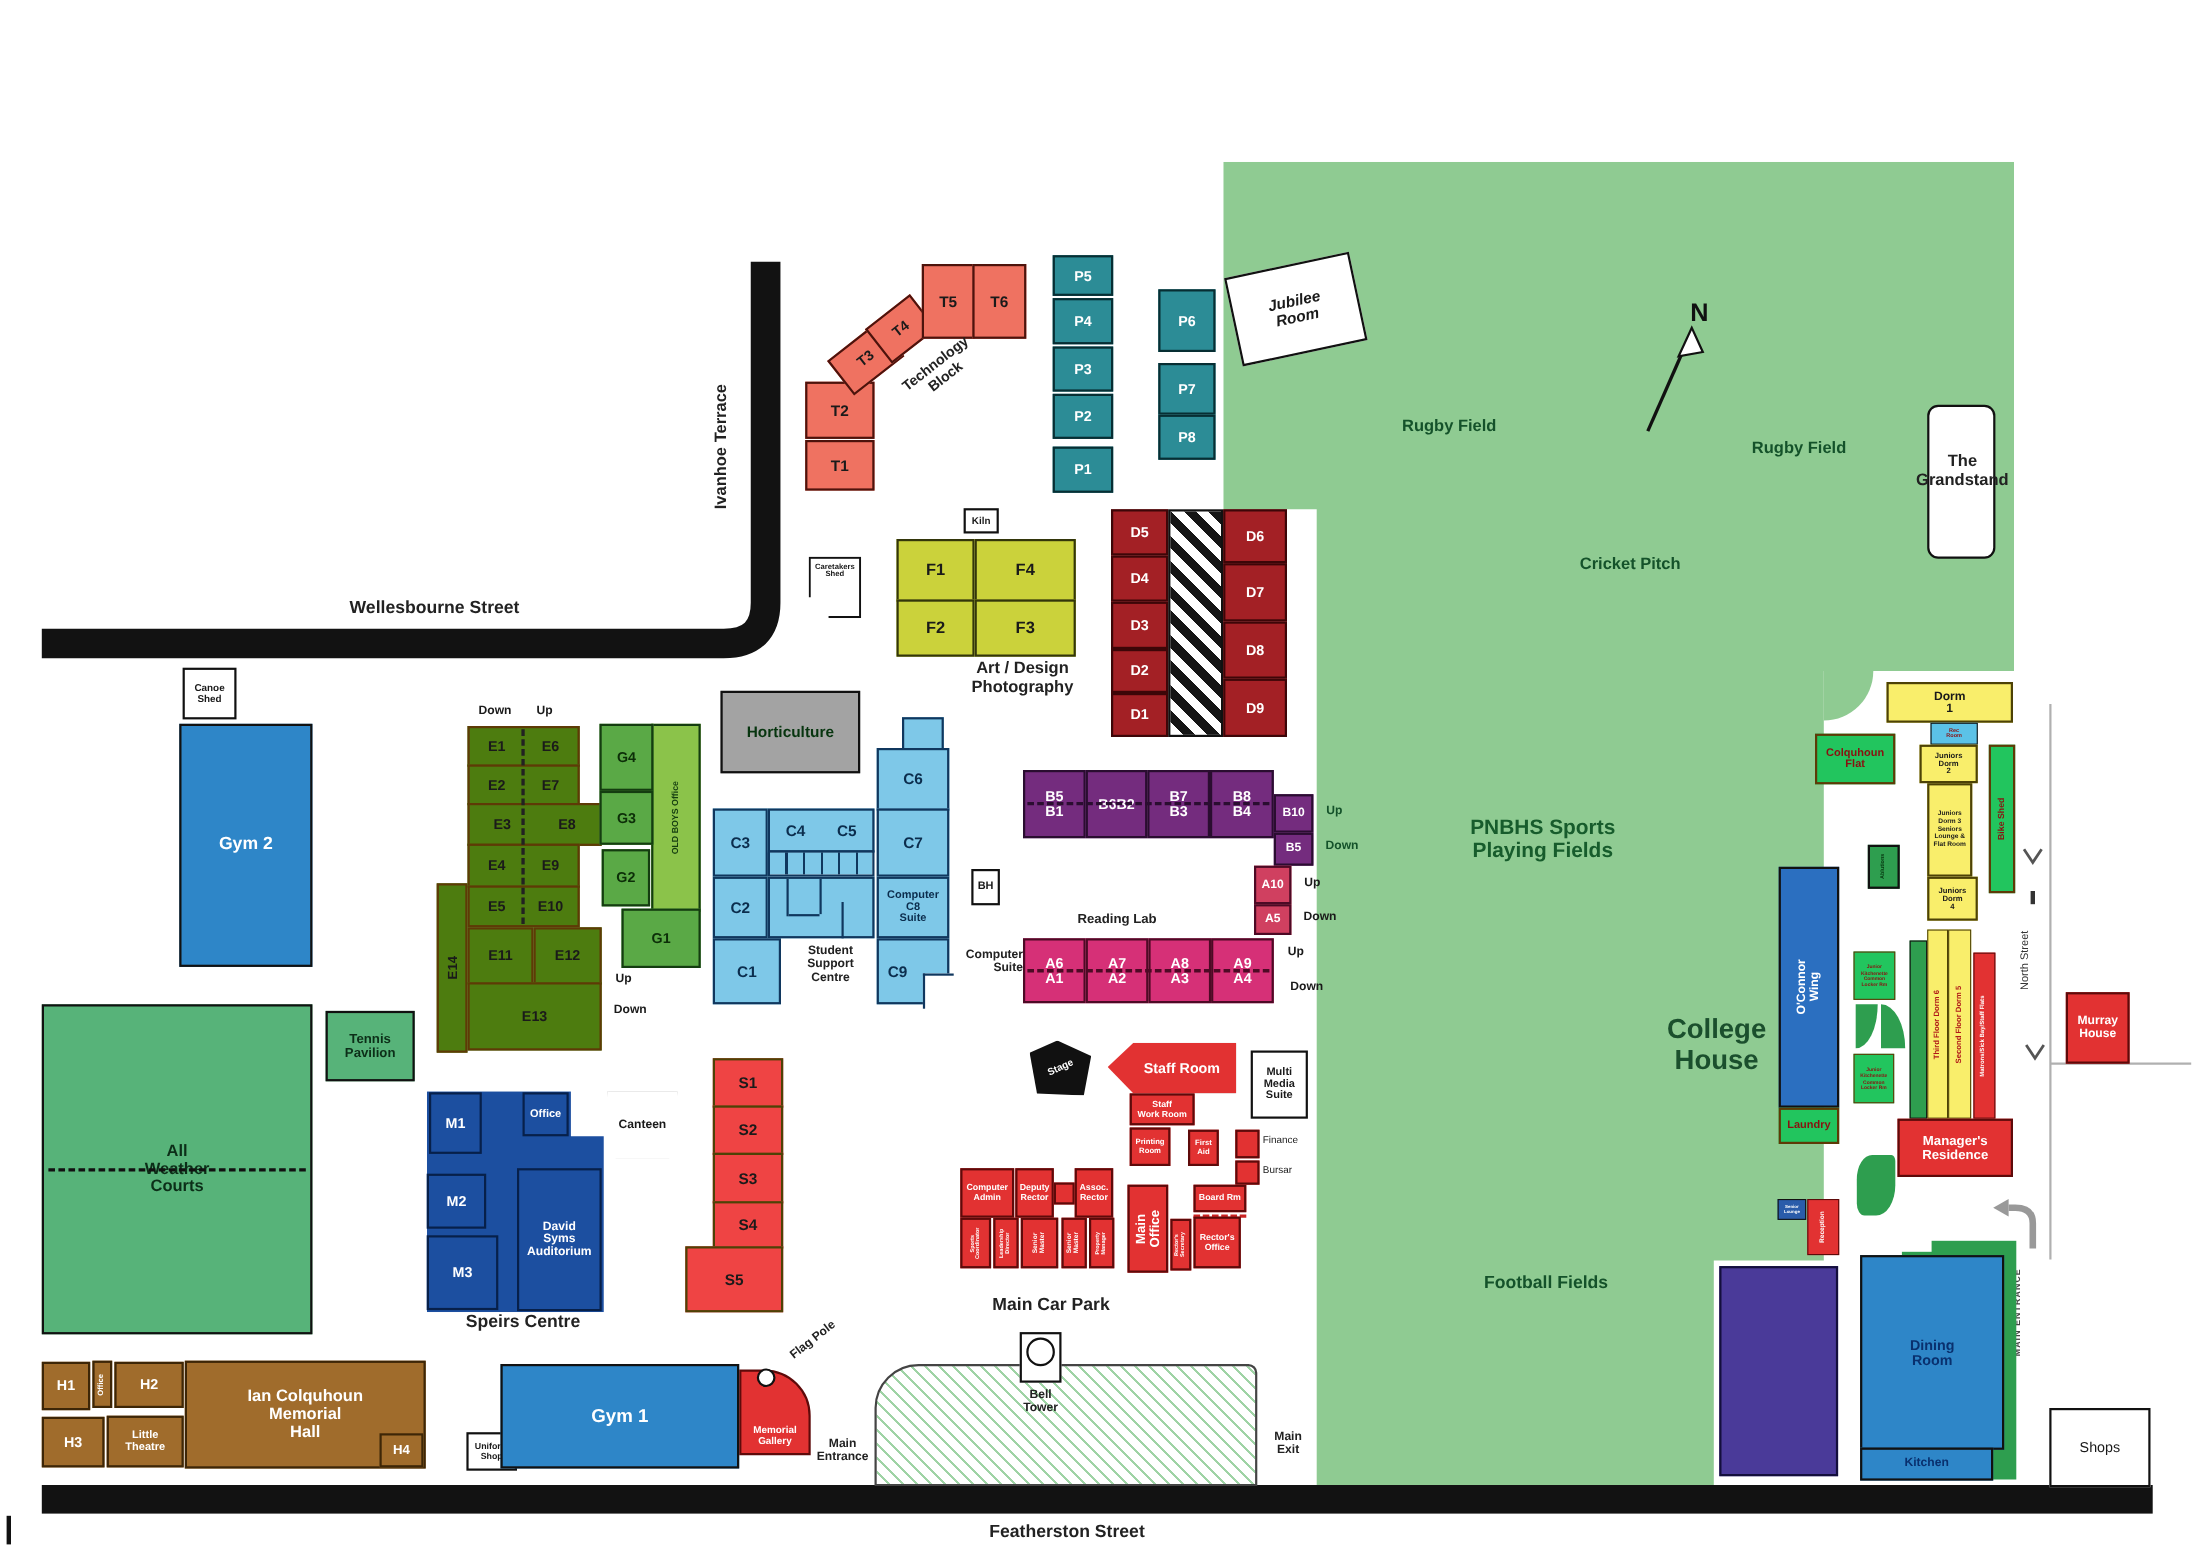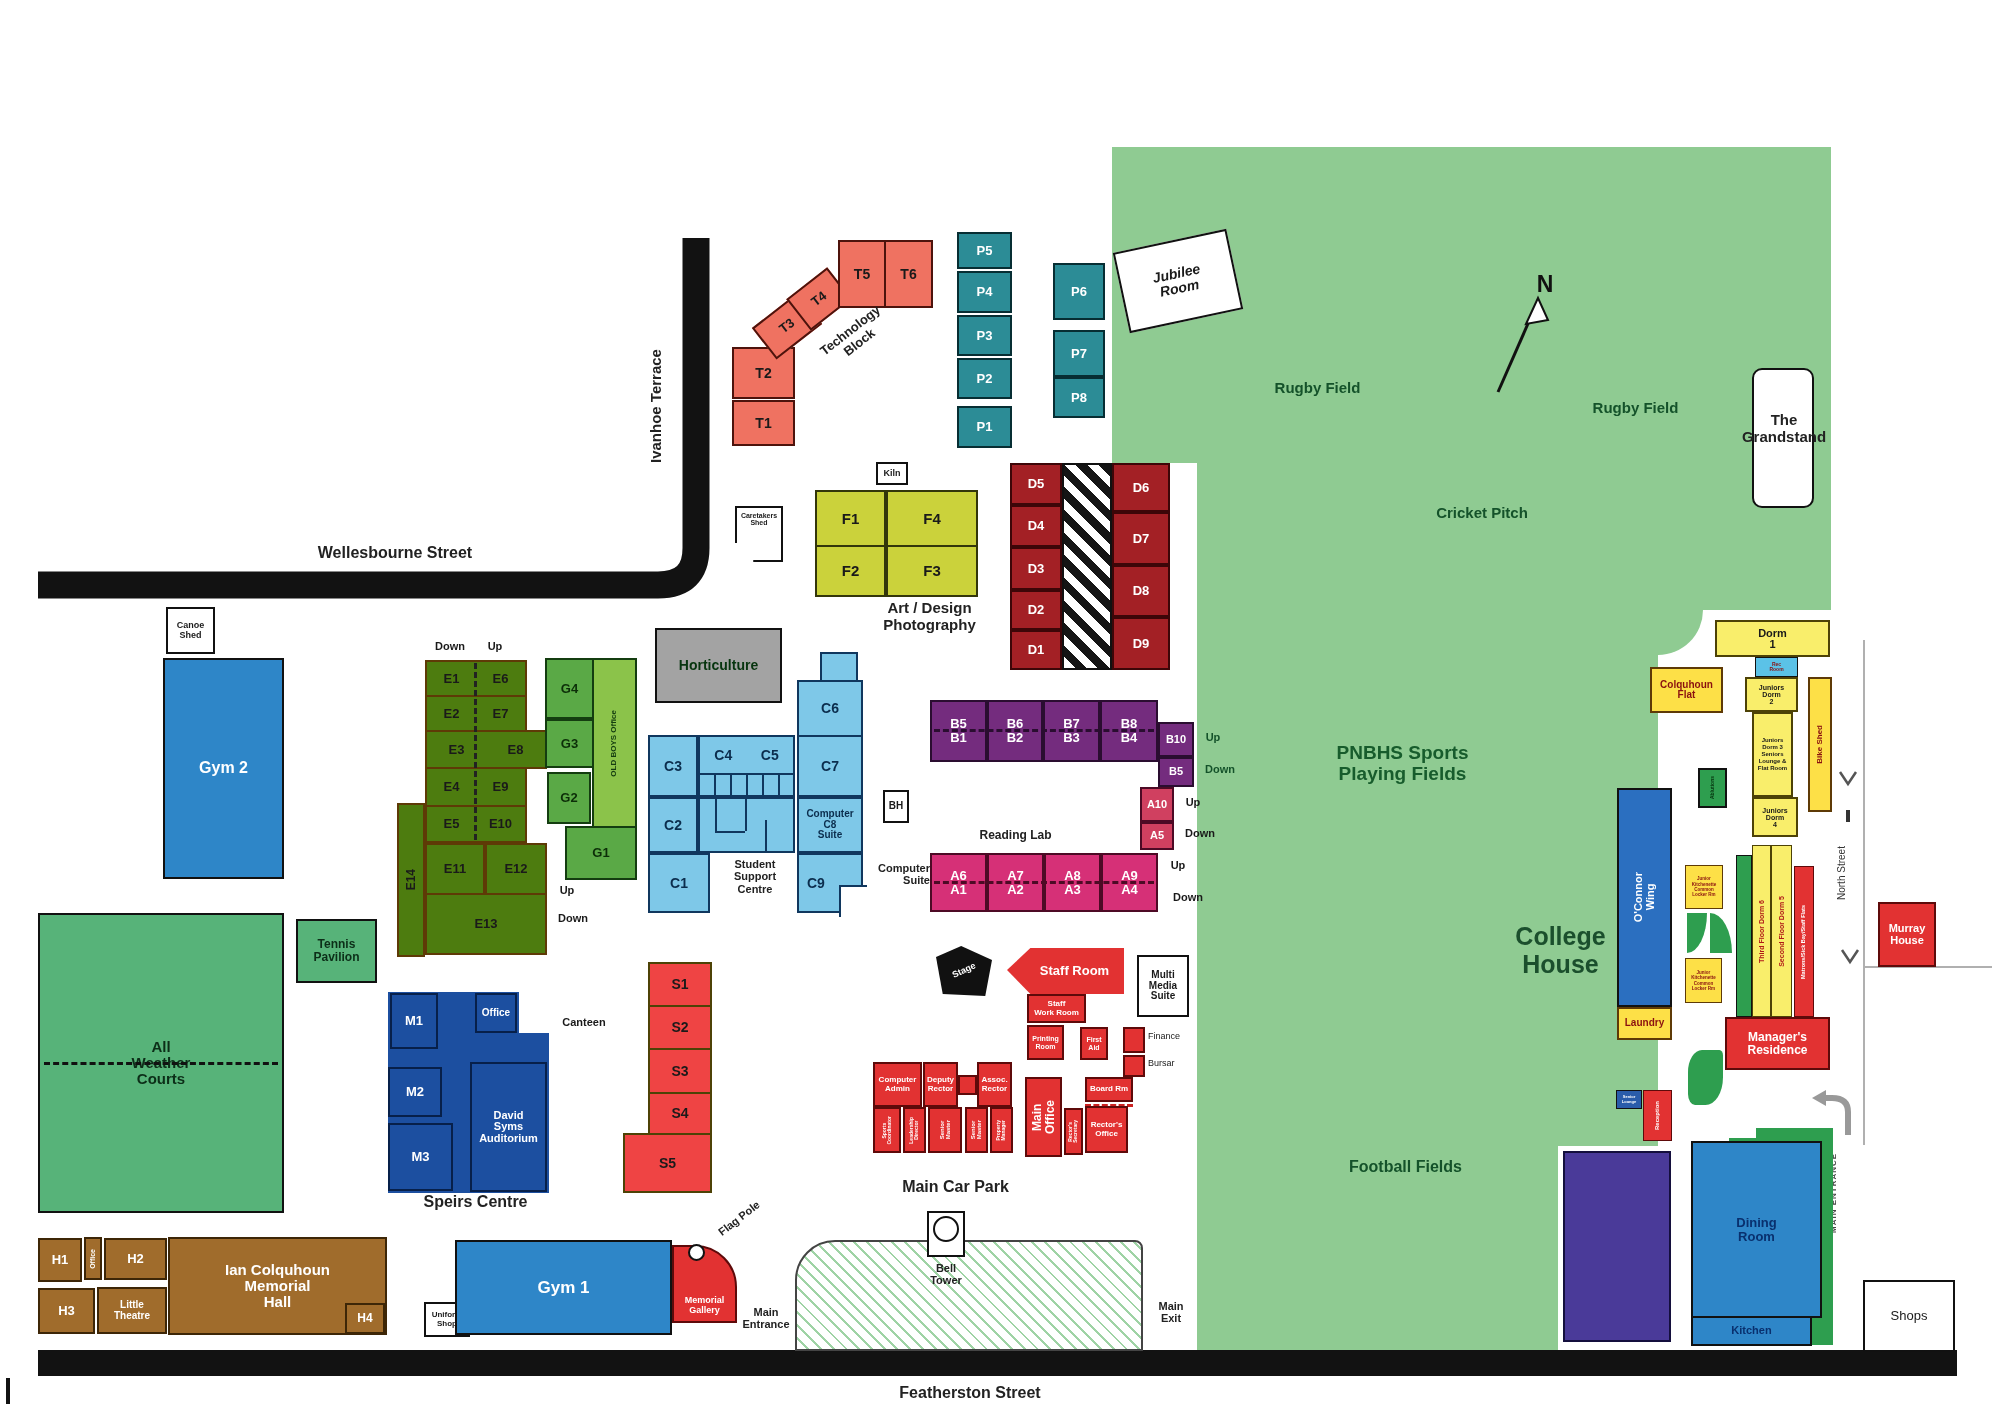--- a/index.html
+++ b/index.html
@@ -12,21 +12,21 @@
   .vt{writing-mode:vertical-rl;transform:rotate(180deg)}
   .w{color:#fff}
   .nb{border:none}
   svg{position:absolute;left:0;top:0}
   
   .field{background:#8FCB92}.courts{background:#57B379}.hort{background:#a3a3a3}
   .sgreen{background:#2E9E4F}.blue{background:#2E86C8}.lblue{background:#7EC8E8;border-color:#10375e}
   .navy{background:#1C4FA0}.ocon{background:#2B6FC0}.purp{background:#742C7E;border-color:#2a0d30}
   .pink{background:#D63077;border-color:#4d0a25}.pkr{background:#D04060;border-color:#4d0a25}
   .dred{background:#A32025;border-color:#3d0608}.red{background:#E23232;border-color:#5e0a0a}
-  .oran{background:#fde047;border-color:#5e3a06}.eor{background:#4d7c0f;border-color:#5e3a06}
+  .oran{background:#22c55e;border-color:#5e3a06}.eor{background:#4d7c0f;border-color:#5e3a06}
   .yel{background:#ef4444;border-color:#4d4206}.dyel{background:#F9EE6B;border-color:#4d4206}
   .brown{background:#A06C2C;border-color:#3d2607}.salm{background:#EF7261;border-color:#4d130c}
   .teal{background:#2C8C96;border-color:#072e33}.ygr{background:#CBD23B;border-color:#33360a}
   .gbox{background:#5AA946;border-color:#143d10}.gstrip{background:#8BC34A;border-color:#143d10}
   .indi{background:#4A3A99;border-color:#140f3d}.white{background:#fff}
 </style>
 </head>
 <body>
 
 <div id="map">
@@ -165,21 +165,21 @@
   <div class="bx lblue" style="left:797px;top:853px;width:66px;height:60px;font-size:14px;color:#0b2d4d;align-items:center;justify-content:flex-start;padding-left:8px">C9</div>
   <div class="white" style="position:absolute;left:839px;top:885px;width:26px;height:30px;border-left:2px solid #10375e;border-top:2px solid #10375e"></div>
   <div class="fl" style="left:712px;top:858px;width:86px;font-size:11px;color:#222">Student
 Support
 Centre</div>
   <div class="bx white" style="left:883px;top:790px;width:26px;height:33px;font-size:10px">BH</div>
   <div class="fl" style="left:858px;top:862px;width:72px;font-size:11px;text-align:right;color:#222">Computer
 Suite</div>
 
   <div class="bx purp w" style="left:930px;top:700px;width:57px;height:62px;font-size:13px;flex-direction:column"><span>B5</span><span>B1</span></div>
-  <div class="bx purp w" style="left:987px;top:700px;width:56px;height:62px;font-size:13px;flex-direction:column"><span>B6</span><span>B2</span></div>
+  <div class="bx purp w" style="left:987px;top:700px;width:56px;height:62px;font-size:13px;"><span>B6</span><span>B2</span></div>
   <div class="bx purp w" style="left:1043px;top:700px;width:57px;height:62px;font-size:13px;flex-direction:column"><span>B7</span><span>B3</span></div>
   <div class="bx purp w" style="left:1100px;top:700px;width:58px;height:62px;font-size:13px;flex-direction:column"><span>B8</span><span>B4</span></div>
   <div style="position:absolute;left:934px;top:729px;width:220px;border-top:3px dashed #2a0d30"></div>
   <div class="bx purp w" style="left:1158px;top:722px;width:36px;height:35px;font-size:11px">B10</div>
   <div class="bx purp w" style="left:1158px;top:757px;width:36px;height:30px;font-size:11px">B5</div>
   <div class="fl" style="left:1200px;top:731px;width:26px;font-size:11px;color:#14522a">Up</div>
   <div class="fl" style="left:1198px;top:763px;width:44px;font-size:11px;color:#14522a">Down</div>
 
   <div class="bx pkr w" style="left:1140px;top:787px;width:34px;height:35px;font-size:11px">A10</div>
   <div class="bx pkr w" style="left:1140px;top:822px;width:34px;height:28px;font-size:11px">A5</div>

